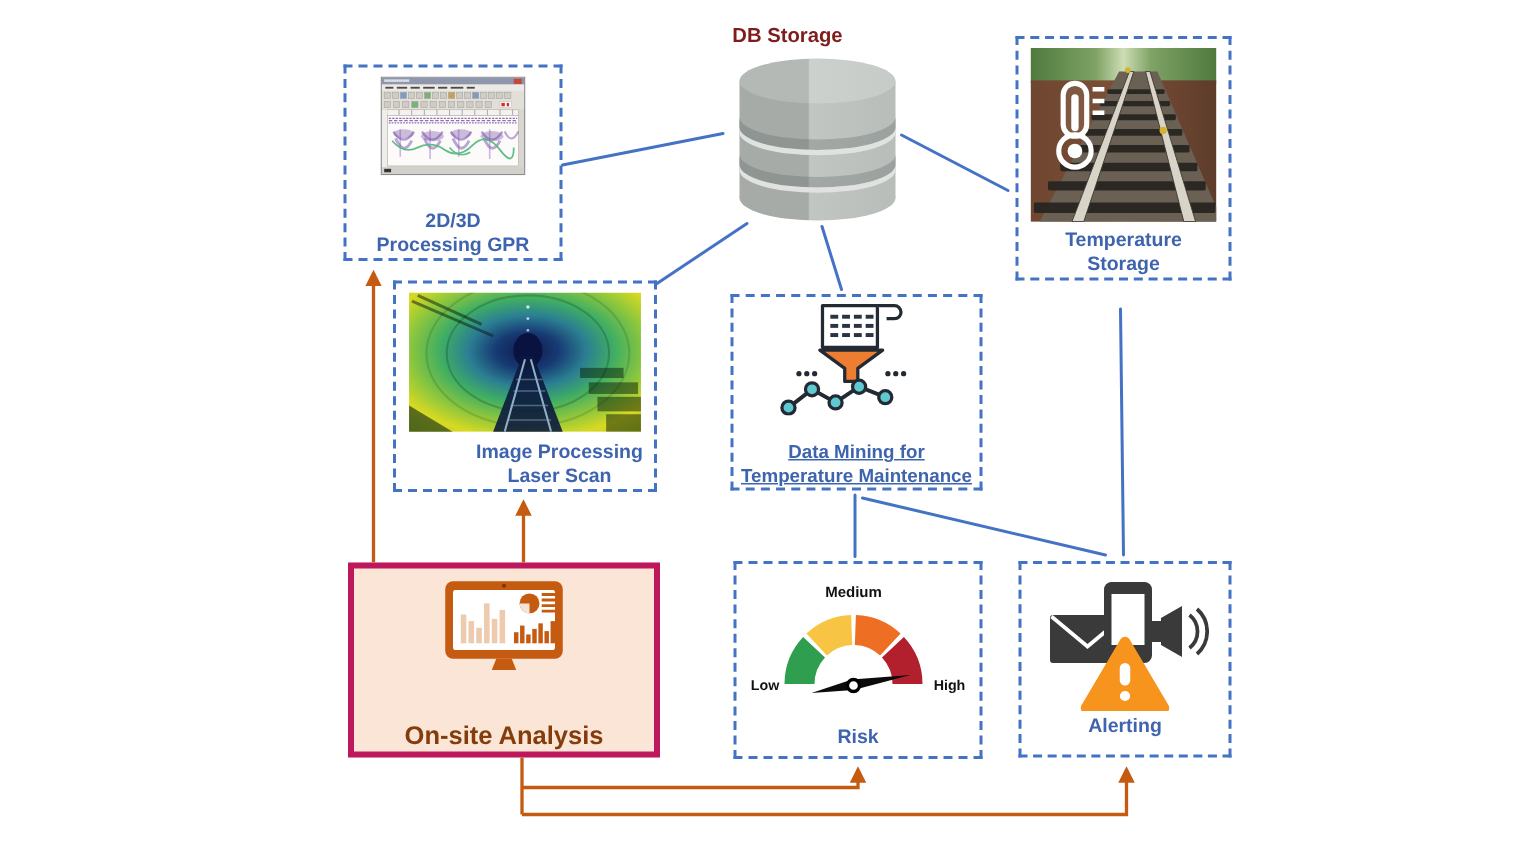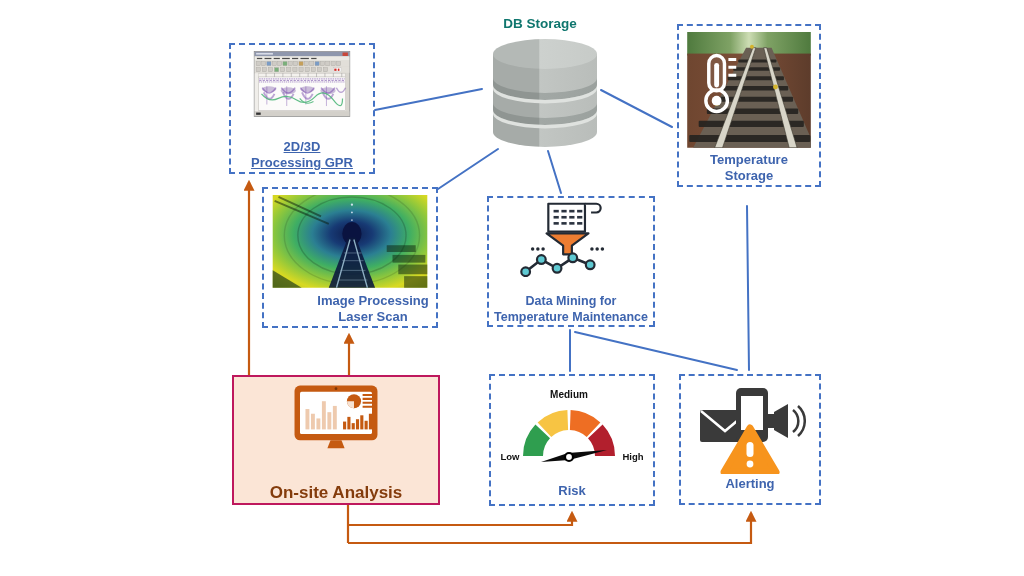--- a/index.html
+++ b/index.html
@@ -5,24 +5,24 @@
   html,body{margin:0;padding:0;background:#fff;}
   .canvas{
     position:relative;width:1024px;height:576px;background:#ffffff;
     font-family:"Liberation Sans",sans-serif;overflow:hidden;
   }
   .overlay{position:absolute;left:0;top:0;width:1024px;height:576px;z-index:1;}
   .node{position:absolute;display:flex;flex-direction:column;align-items:center;box-sizing:border-box;z-index:2;}
   .dashed{border:2px dashed #4472C4;}
   .label{color:#3E64AE;font-weight:bold;font-size:13px;text-align:center;line-height:1.28;}
   .label-sm{font-size:12.5px;}
-  .db-label{position:absolute;left:476px;top:16px;width:128px;text-align:center;
-    color:#0f766e;font-weight:bold;font-size:13.5px;z-index:2;}
+  .db-label{position:absolute;left:461px;top:16px;width:128px;text-align:center;
+    color:#7f1d1d;font-weight:bold;font-size:13.5px;z-index:2;}
   .abs{position:absolute;z-index:2;}
-  .onsite-box{border:2px solid #be185d;background:#FBE5D6;gap:26px;}
+  .onsite-box{border:4px solid #be185d;background:#FBE5D6;gap:26px;}
   .onsite-label{color:#843C0C;font-weight:bold;font-size:17px;text-align:center;margin-top:1px;}
   svg{display:block;}
 </style>
 </head>
 <body>
 
 <div class="canvas">
 
   <svg class="overlay" viewBox="0 0 1024 576">
     <defs>
@@ -162,21 +162,21 @@
           <path d="M95,46 v26" stroke-width="1.4" opacity="0.4"></path>
         <path d="M108,48 q6,12 12,0" stroke-width="1.8" opacity="0.5"></path>
       </g>
       <g stroke="#52b87c" fill="none" opacity="0.9">
         <path d="M10,56 q10,12 22,6 t24,2 t24,-4 t24,4 t12,-2" stroke-width="1.6"></path>
         <path d="M60,62 q8,10 18,4" stroke-width="1.4"></path>
       </g>
       <rect x="1" y="79" width="124" height="6" fill="#d3d0ca"></rect>
       <rect x="3" y="80.5" width="6" height="3" fill="#333"></rect>
     </svg>
-    <div class="label" style="margin-top:22px;text-decoration:underline;">
+    <div class="label" style="margin-top:22px;">
       <div>2D/3D</div>
       <div>Processing GPR</div>
     </div>
   </div>
 
   <div class="node dashed" style="left:677px;top:24px;width:144px;height:163px;">
     <svg style="margin-top:6px;" width="126" height="118" viewBox="0 0 126 118">
       <defs>
         <linearGradient id="treeGrad" x1="0" y1="0" x2="1" y2="0">
           <stop offset="0" stop-color="#4f7a3e"></stop>
@@ -292,21 +292,21 @@
       </g>
       <polyline points="8,80 26,66 44,76 62,64 82,72" fill="none" stroke="#232A34" stroke-width="3"></polyline>
       <g fill="#5FC9D2" stroke="#232A34" stroke-width="2.5">
         <circle cx="8" cy="80" r="5"></circle>
           <circle cx="26" cy="66" r="5"></circle>
           <circle cx="44" cy="76" r="5"></circle>
         <circle cx="62" cy="64" r="5"></circle>
           <circle cx="82" cy="72" r="5"></circle>
       </g>
     </svg>
-    <div class="label label-sm" style="margin-top:16px;">
+    <div class="label label-sm" style="margin-top:16px;text-decoration:underline;">
       <div>Data Mining for</div>
       <div>Temperature Maintenance</div>
     </div>
   </div>
 
   <div class="node onsite-box" style="left:232px;top:375px;width:208px;height:130px;">
     <svg style="margin-top:7px;" width="122" height="92" viewBox="0 0 122 92">
       <rect x="8" y="2" width="106" height="70" rx="7" fill="#C55A11"></rect>
       <rect x="15" y="10" width="92" height="54" rx="2" fill="#fff"></rect>
       <circle cx="61" cy="6" r="1.8" fill="#7a3608"></circle>

